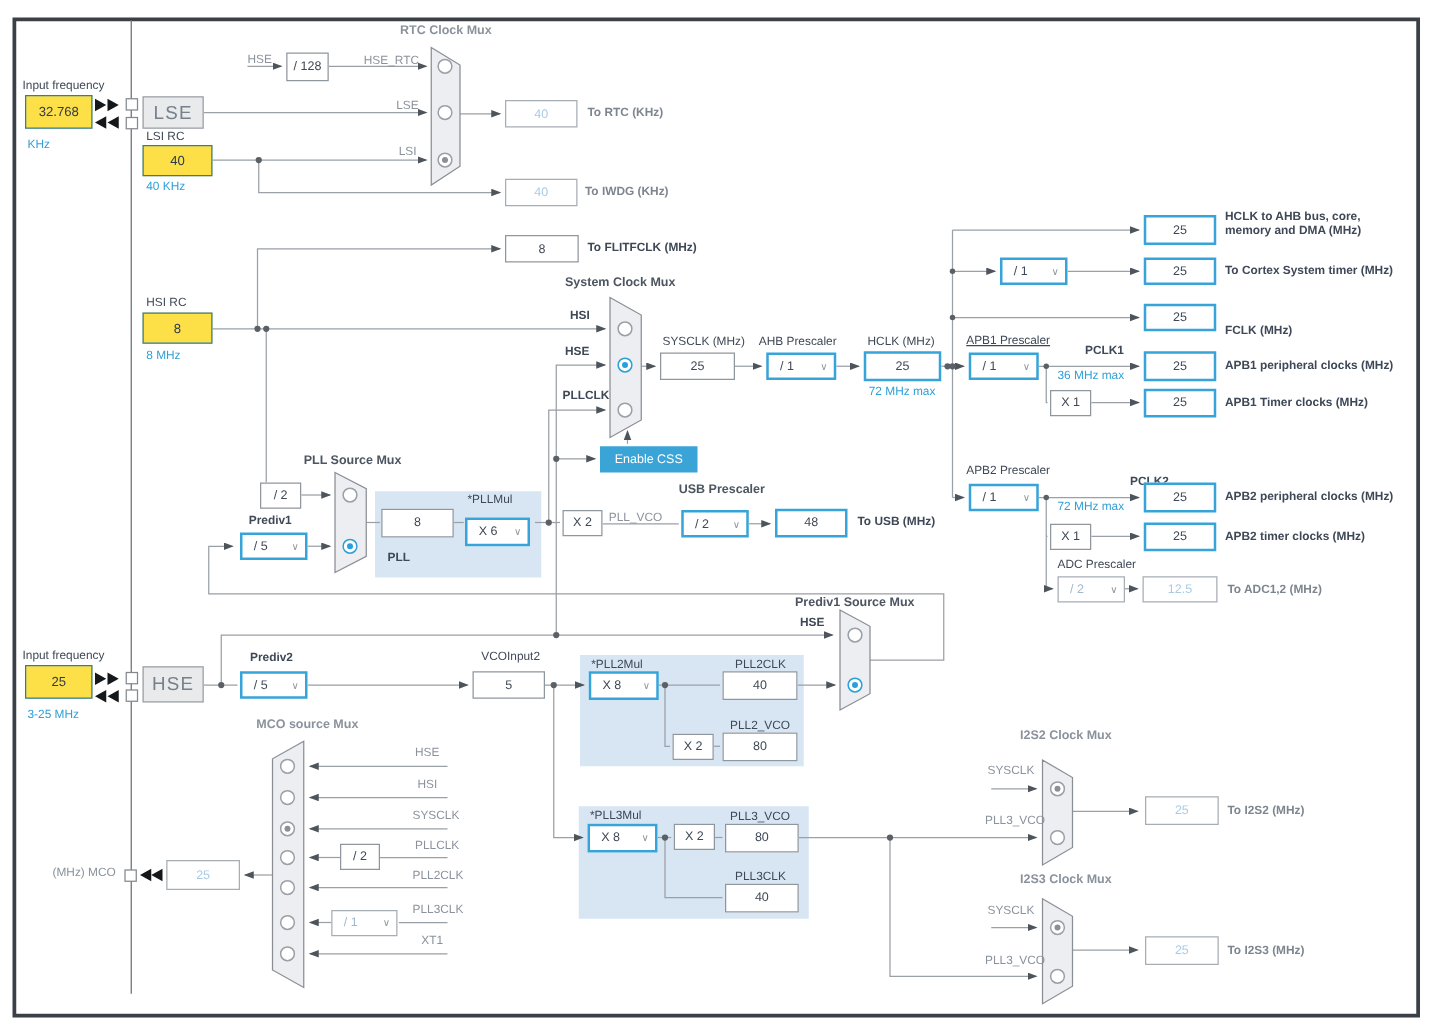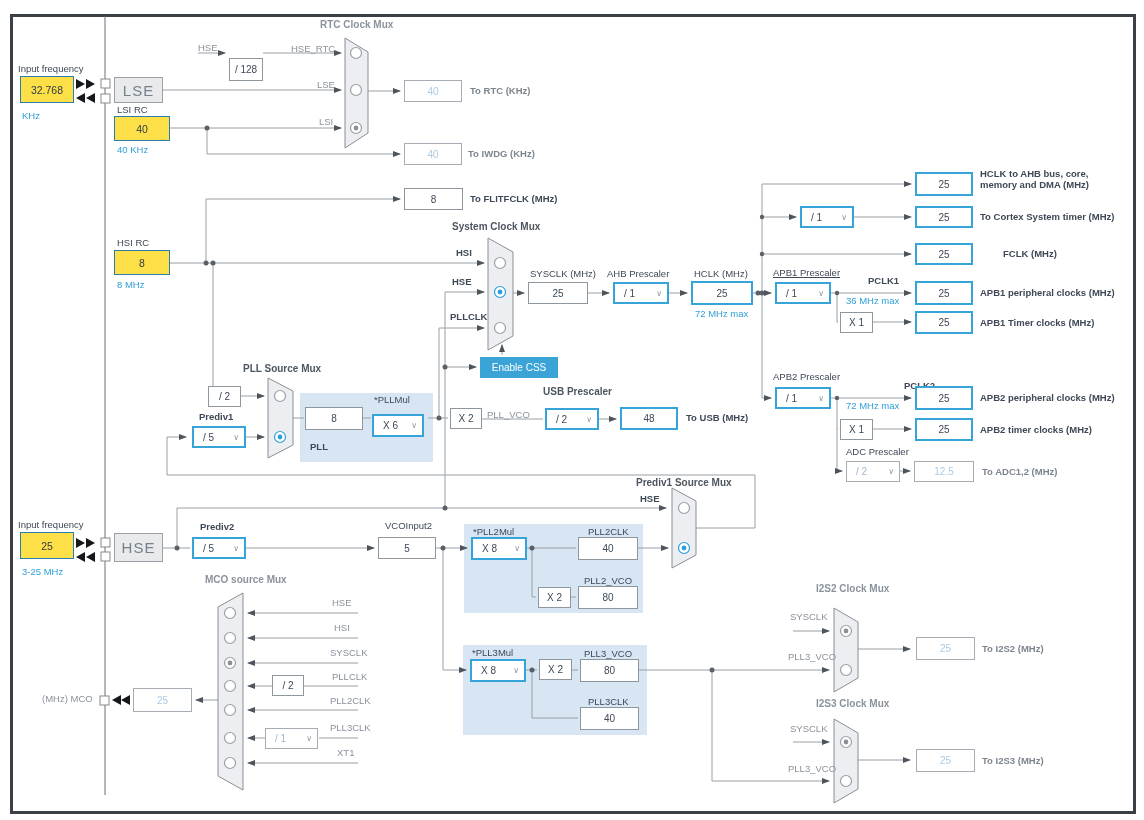--- a/index.html
+++ b/index.html
@@ -220,21 +220,21 @@
   <div class="ab lbd" style="left:18px;top:63px;">Input frequency</div>
   <div class="ab inp" style="left:20px;top:76px;width:54px;height:27px;">32.768</div>
   <div class="ab lbb" style="left:22px;top:110px;">KHz</div>
   <div class="ab src" style="left:114px;top:77px;width:49px;height:26px;">LSE</div>
   <div class="ab lbd" style="left:117px;top:104px;">LSI RC</div>
   <div class="ab inp" style="left:114px;top:116px;width:56px;height:25px;">40</div>
   <div class="ab lbb" style="left:117px;top:144px;">40 KHz</div>
 
   <div class="ab ttlg" style="left:320px;top:19px;">RTC Clock Mux</div>
   <div class="ab lb" style="left:198px;top:42px;">HSE</div>
-  <div class="ab ro" style="left:229px;top:42px;width:34px;height:23px;margin-top:16px;">/ 128</div>
+  <div class="ab ro" style="left:229px;top:42px;width:34px;height:23px;">/ 128</div>
   <div class="ab lb" style="left:291px;top:43px;">HSE_RTC</div>
   <div class="ab lb" style="left:317px;top:79px;">LSE</div>
   <div class="ab lb" style="left:319px;top:116px;">LSI</div>
   <div class="ab ro dis" style="left:404px;top:80px;width:58px;height:22px;">40</div>
   <div class="ab lb gb" style="left:470px;top:85px;text-align:center;">To RTC (KHz)</div>
   <div class="ab ro dis" style="left:404px;top:143px;width:58px;height:22px;">40</div>
   <div class="ab lb gb" style="left:468px;top:148px;">To IWDG (KHz)</div>
 
   <div class="ab ro" style="left:404px;top:188px;width:59px;height:22px;">8</div>
   <div class="ab lbd bold" style="left:470px;top:193px;">To FLITFCLK (MHz)</div>
@@ -289,21 +289,21 @@
       <div>HCLK to AHB bus, core,</div>
       <div>memory and DMA (MHz)</div>
     </div>
   <div class="ab dd hl" style="left:800px;top:206px;width:54px;height:22px;">
       <span>/ 1</span>
       <span class="ch">∨</span>
     </div>
   <div class="ab ro hl" style="left:915px;top:206px;width:58px;height:22px;">25</div>
   <div class="ab lbd bold" style="left:980px;top:211px;">To Cortex System timer (MHz)</div>
   <div class="ab ro hl" style="left:915px;top:243px;width:58px;height:22px;">25</div>
-  <div class="ab lbd bold" style="left:980px;top:248px;margin-left:23px;">FCLK (MHz)</div>
+  <div class="ab lbd bold" style="left:980px;top:259px;">FCLK (MHz)</div>
 
   <div class="ab lbd" style="left:773px;top:267px;text-decoration:underline;">APB1 Prescaler</div>
   <div class="ab dd hl" style="left:775px;top:282px;width:56px;height:22px;">
       <span>/ 1</span>
       <span class="ch">∨</span>
     </div>
   <div class="ab lbd bold" style="left:868px;top:275px;">PCLK1</div>
   <div class="ab lbb" style="left:846px;top:295px;">36 MHz max</div>
   <div class="ab ro hl" style="left:915px;top:281px;width:58px;height:24px;">25</div>
   <div class="ab lbd bold" style="left:980px;top:287px;">APB1 peripheral clocks (MHz)</div>

